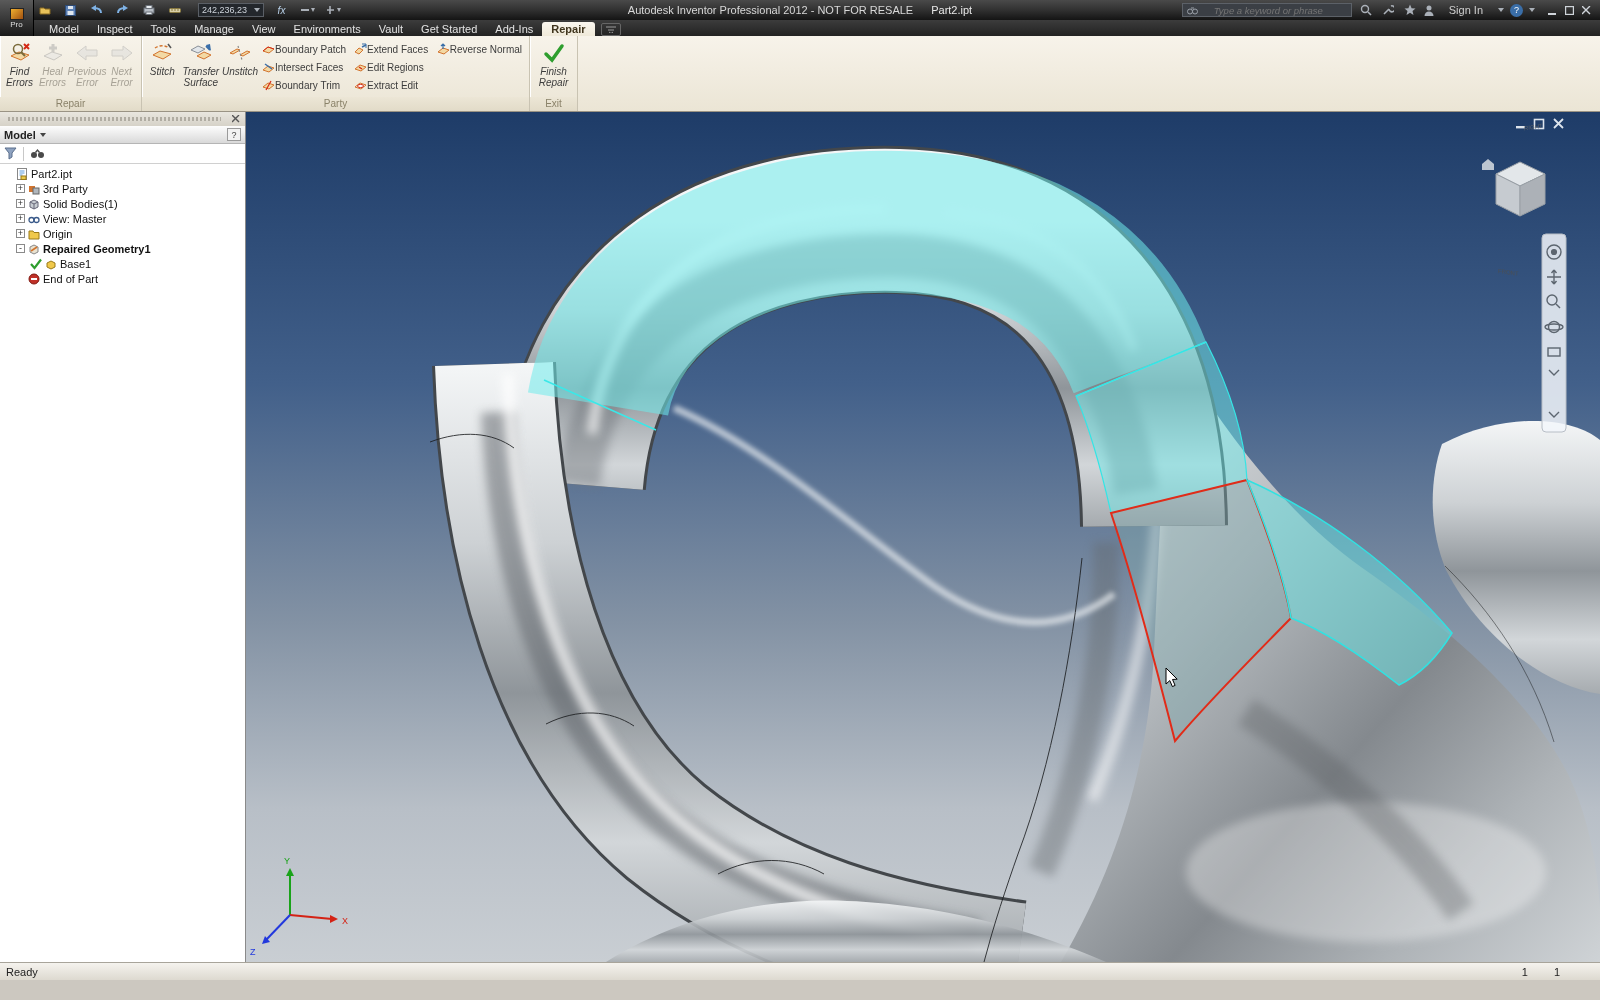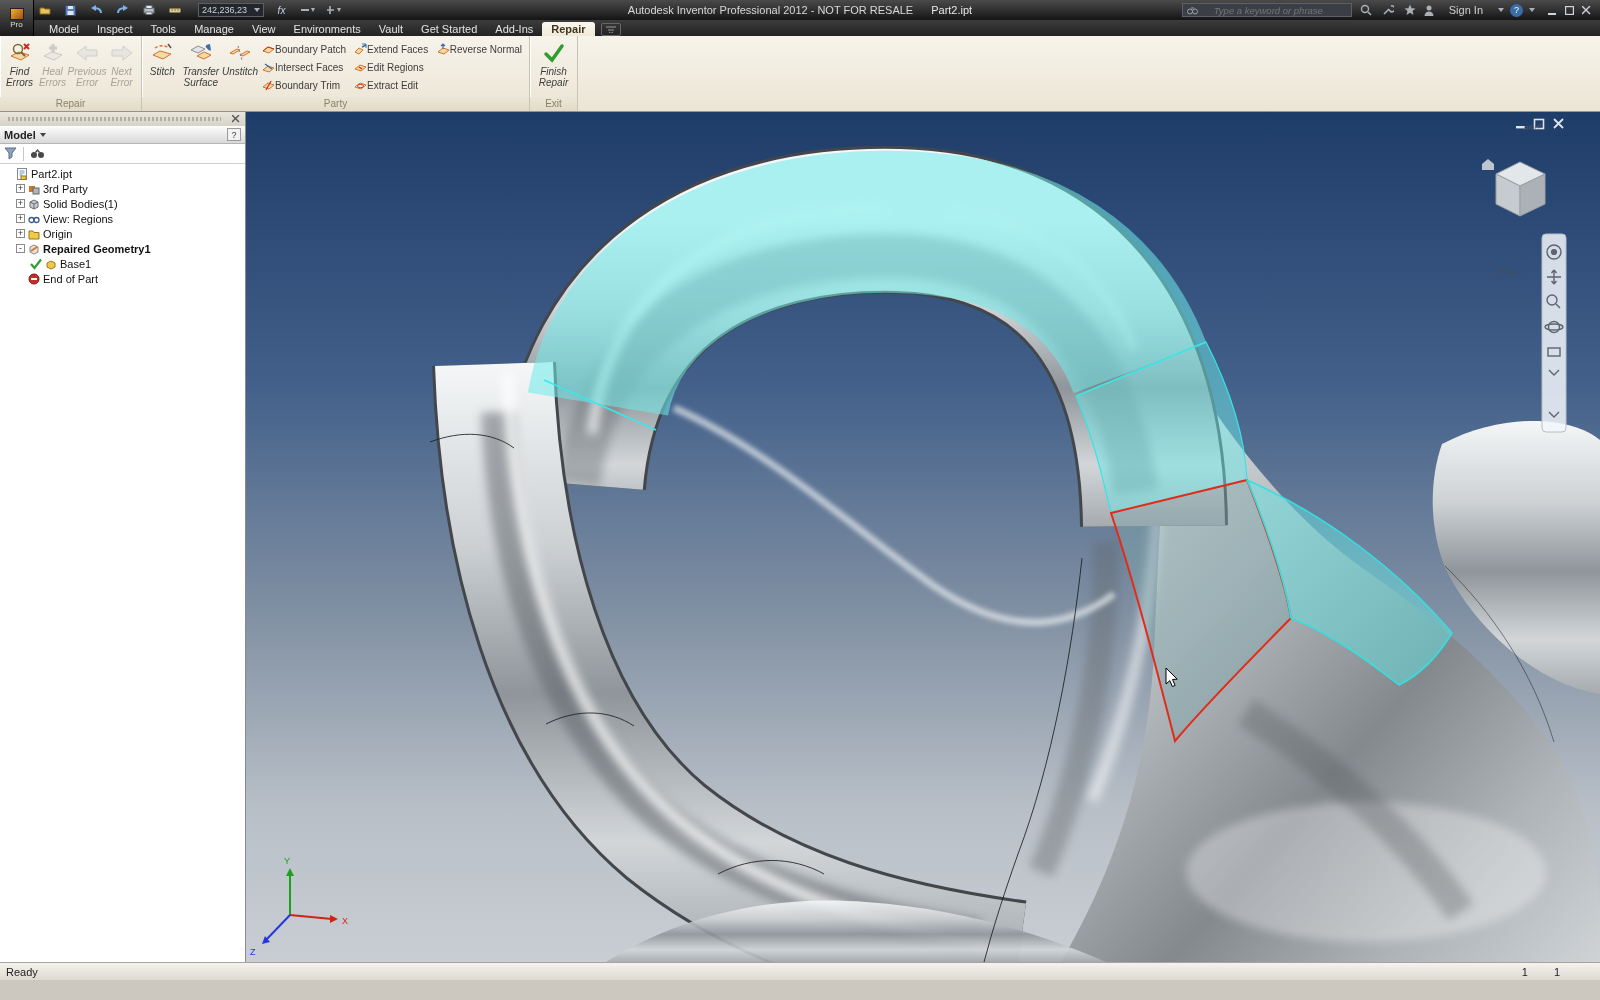--- a/index.html
+++ b/index.html
@@ -432,21 +432,21 @@
           </svg>
         <span class="tlabel">Solid Bodies(1)</span>
       </div>
       <div class="trow" style="padding-left:16px">
         <span class="expbox">+</span>
         <svg class="ticon" width="12" height="12">
             <circle cx="3.5" cy="7" r="2.5" fill="none" stroke="#3a5a8a" stroke-width="1.3"></circle>
             <circle cx="8.5" cy="7" r="2.5" fill="none" stroke="#3a5a8a" stroke-width="1.3"></circle>
             <path d="M5.5 6 h1.5" stroke="#3a5a8a"></path>
           </svg>
-        <span class="tlabel">View: Regions</span>
+        <span class="tlabel">View: Master</span>
       </div>
       <div class="trow" style="padding-left:16px">
         <span class="expbox">+</span>
         <svg class="ticon" width="12" height="12">
             <path d="M1 3 h4 l1 1.5 h5 V11 H1 Z" fill="#f0c84a" stroke="#9a7a18"></path>
           </svg>
         <span class="tlabel">Origin</span>
       </div>
       <div class="trow" style="padding-left:16px">
         <span class="expbox">-</span>

